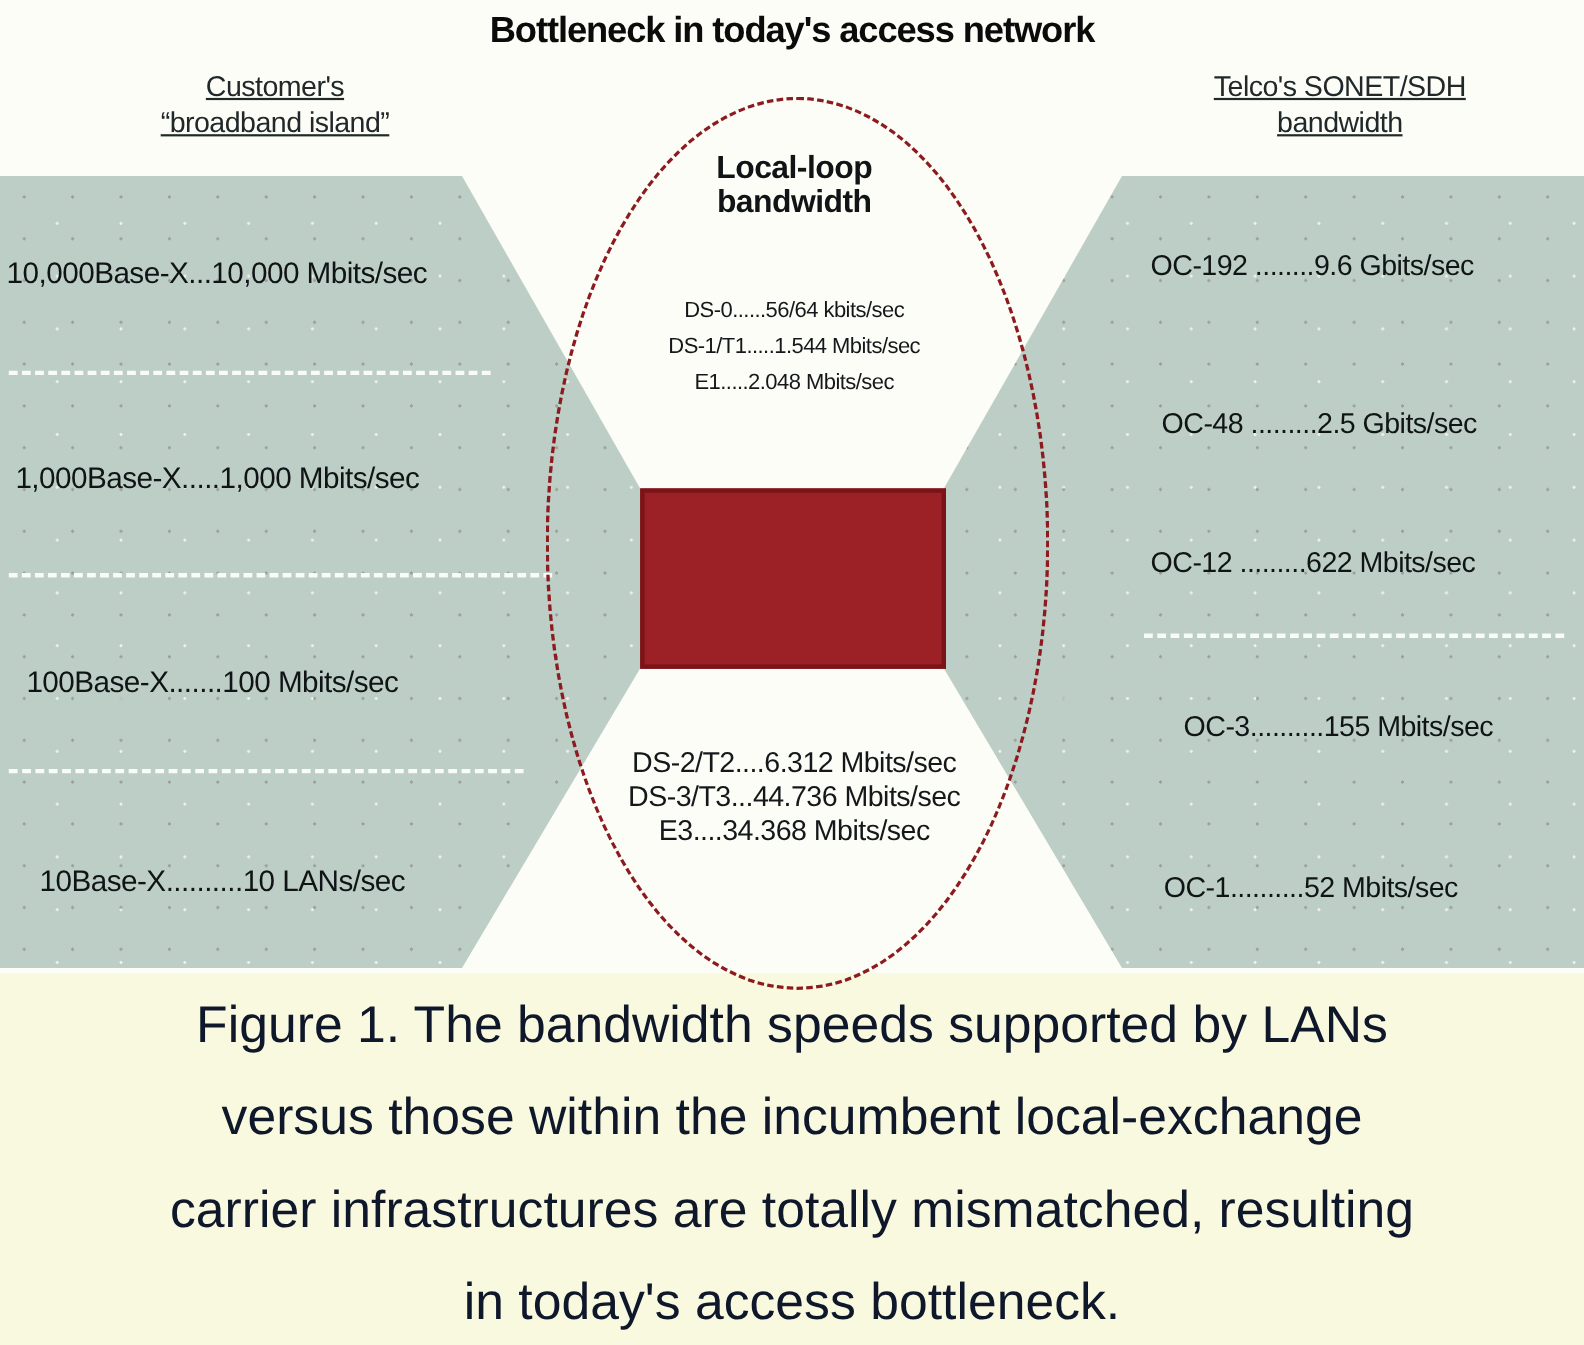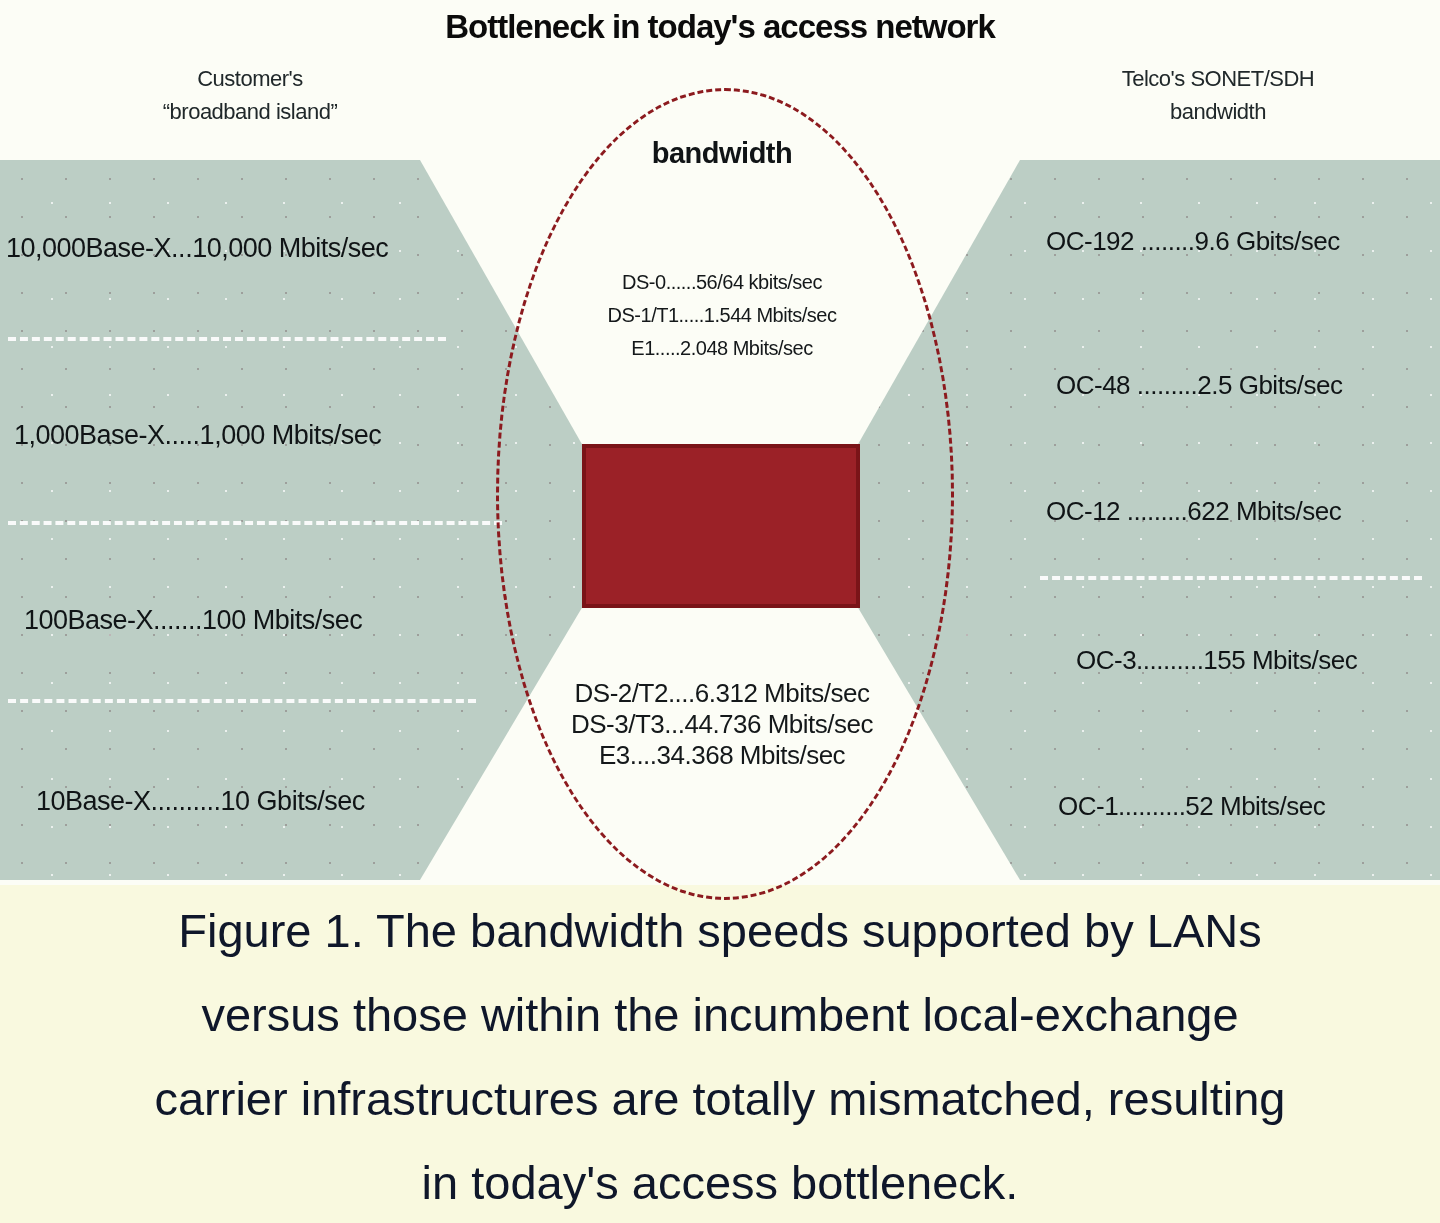--- a/index.html
+++ b/index.html
@@ -4,21 +4,21 @@
 <style>
   html,body{margin:0;padding:0;}
   body{font-family:"Liberation Sans","DejaVu Sans",sans-serif;}
   .page{position:relative;width:1440px;height:1223px;background:#f9f9df;overflow:hidden;}
   .diagram{position:absolute;left:0;top:0;width:1440px;height:885px;background:#fcfdf6;}
 
   .title{position:absolute;top:8px;left:0;width:100%;text-align:center;
          font-size:33px;font-weight:bold;color:#0b0b0b;letter-spacing:-1px;}
 
   .hdr{position:absolute;top:62px;width:380px;text-align:center;
-       font-size:22px;line-height:33px;color:#20282a;letter-spacing:-0.5px;}
+       font-size:26px;line-height:33px;color:#20282a;letter-spacing:-0.5px;text-decoration:underline;}
   .hdr-left{left:60px;}
   .hdr-right{left:1028px;}
 
   
   .panel{position:absolute;top:160px;width:583px;height:720px;background:#bccec5;
     background-image:
       radial-gradient(circle, rgba(90,58,66,0.32) 1.3px, transparent 1.5px),
       radial-gradient(circle, rgba(255,255,255,0.7) 1.3px, transparent 1.5px);
     background-size:44px 38px, 58px 48px;
     background-position:0 0, 23px 19px;}
@@ -85,39 +85,40 @@
 
     <div class="dash-sep sep-l1"></div>
     <div class="dash-sep sep-l2"></div>
     <div class="dash-sep sep-l3"></div>
     <div class="dash-sep sep-r1"></div>
 
     <div class="ellipse"></div>
     <div class="redrect"></div>
 
     <div class="center-hdr">
+      <div>Local-loop</div>
       <div>bandwidth</div>
     </div>
 
     <div class="center-upper">
       <div>DS-0......56/64 kbits/sec</div>
       <div>DS-1/T1.....1.544 Mbits/sec</div>
       <div>E1.....2.048 Mbits/sec</div>
     </div>
 
     <div class="center-lower">
       <div>DS-2/T2....6.312 Mbits/sec</div>
       <div>DS-3/T3...44.736 Mbits/sec</div>
       <div>E3....34.368 Mbits/sec</div>
     </div>
 
     <div class="rate l1">10,000Base-X...10,000 Mbits/sec</div>
     <div class="rate l2">1,000Base-X.....1,000 Mbits/sec</div>
     <div class="rate l3">100Base-X.......100 Mbits/sec</div>
-    <div class="rate l4">10Base-X..........10 Gbits/sec</div>
+    <div class="rate l4">10Base-X..........10 LANs/sec</div>
 
     <div class="rate r-rate r1">OC-192 ........9.6 Gbits/sec</div>
     <div class="rate r-rate r2">OC-48 .........2.5 Gbits/sec</div>
     <div class="rate r-rate r3">OC-12 .........622 Mbits/sec</div>
     <div class="rate r-rate r4">OC-3..........155 Mbits/sec</div>
     <div class="rate r-rate r5">OC-1..........52 Mbits/sec</div>
 
   </div>
 
   <div class="caption">

